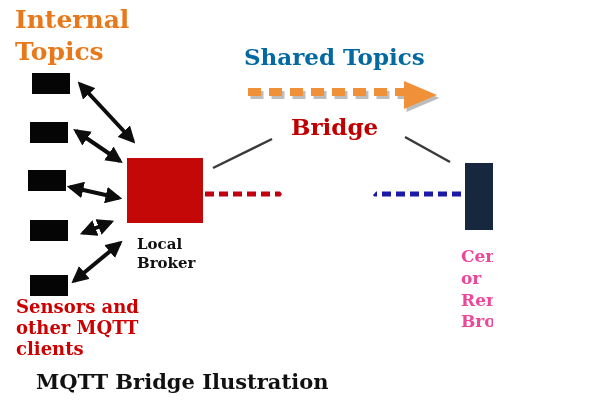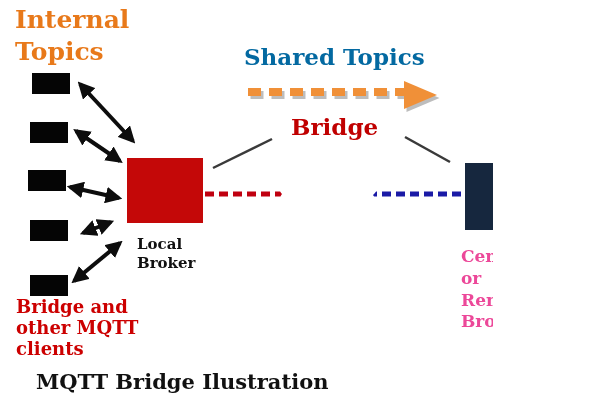--- a/index.html
+++ b/index.html
@@ -76,18 +76,18 @@
   <div class="abs" id="remote-broker-node" style="background: rgb(22, 39, 62);"></div>
 
   <div class="abs lbl" id="internal-topics" style="color: rgb(232, 121, 26);">Internal
 Topics</div>
   <div class="abs lbl" id="shared-topics" style="color: #0369a1;">Shared Topics</div>
   <div class="abs lbl" id="bridge" style="color: rgb(192, 0, 0);">Bridge</div>
   <div class="abs lbl" id="local-broker">Local
 Broker</div>
   <div class="abs lbl" id="remote-broker">Cental or Remote
 Broker</div>
-  <div class="abs lbl" id="sensors" style="color: rgb(204, 0, 0);">Bridge and
+  <div class="abs lbl" id="sensors" style="color: rgb(204, 0, 0);">Sensors and
 other MQTT
 clients</div>
   <div class="abs" id="diagram-title">MQTT Bridge Ilustration</div>
 
 </div>
 
 </body></html>

